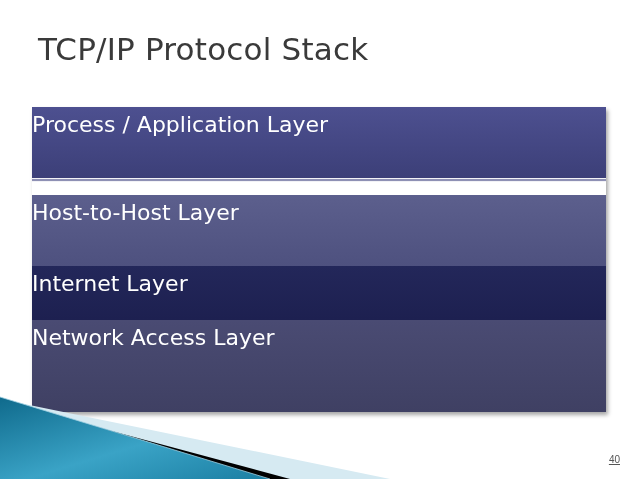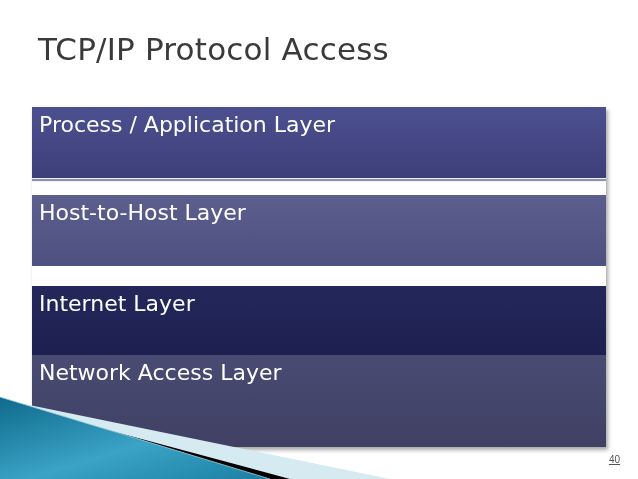--- a/index.html
+++ b/index.html
@@ -29,21 +29,21 @@
       position: absolute;
       left: 32px;
       top: 107px;
       width: 574px;
       box-shadow: 2px 3px 4px rgba(0,0,0,0.35);
     }
     .layer {
       position: relative;
       height: 72px;
       box-sizing: border-box;
-      padding: 4px 0 0 7px;
+      padding: 4px 0 0 0;
       color: #ffffff;
       font-size: 22px;
       line-height: 28px;
       font-family: "DejaVu Sans", sans-serif;
     }
     .layer-1 {
       height: 71px;
       background: linear-gradient(to bottom, #4d5090 0%, #3c3f78 100%);
     }
     .layer-sep {
@@ -59,23 +59,22 @@
       position: absolute;
       left: 0; right: 0; top: 0; bottom: 0;
       background: #8e90b4;
     }
     .layer-2 {
       height: 71px;
       background: linear-gradient(to bottom, #5c5f8d 0%, #4e517f 100%);
       margin-top: 13px;
     }
     .layer-3 {
-      height: 69px;
+      height: 54px;
       background: linear-gradient(to bottom, #23275a 0%, #1d2050 100%);
-      margin-top: 20px;
     }
     .layer-4 {
       height: 92px;
       background: linear-gradient(to bottom, #4a4b73 0%, #3f4063 100%);
     }
     .corner-decoration {
       position: absolute;
       left: 0;
       bottom: 0;
       width: 400px;
@@ -87,21 +86,21 @@
       bottom: 14px;
       font-size: 10px;
       color: #555555;
       font-family: "Liberation Sans", sans-serif;
       text-decoration: underline;
     }
   </style>
 </head>
 <body>
 
-<h1 class="slide-title">TCP/IP Protocol Access</h1>
+<h1 class="slide-title">TCP/IP Protocol Stack</h1>
 
 <div class="stack">
   <div class="layer layer-1">
     <span>Process / Application Layer</span>
   </div>
   <div class="layer-sep"></div>
   <div class="layer layer-2">
     <span>Host-to-Host Layer</span>
   </div>
   <div class="layer layer-3">

